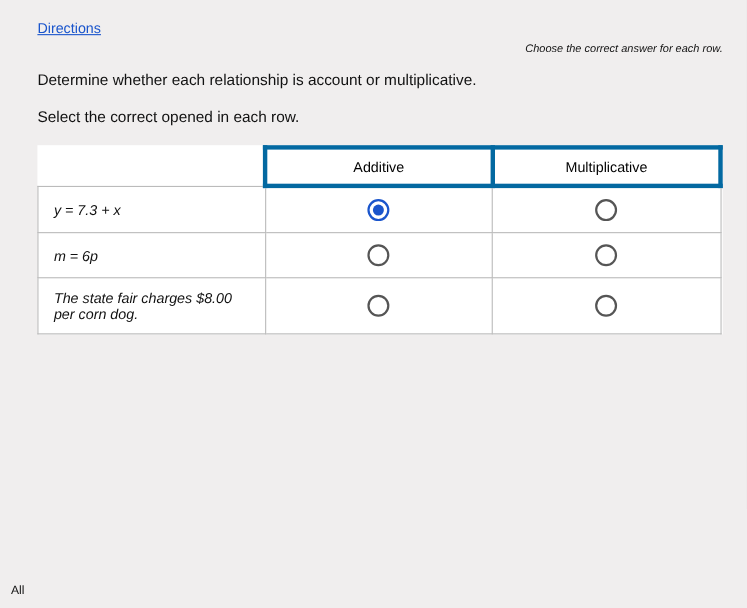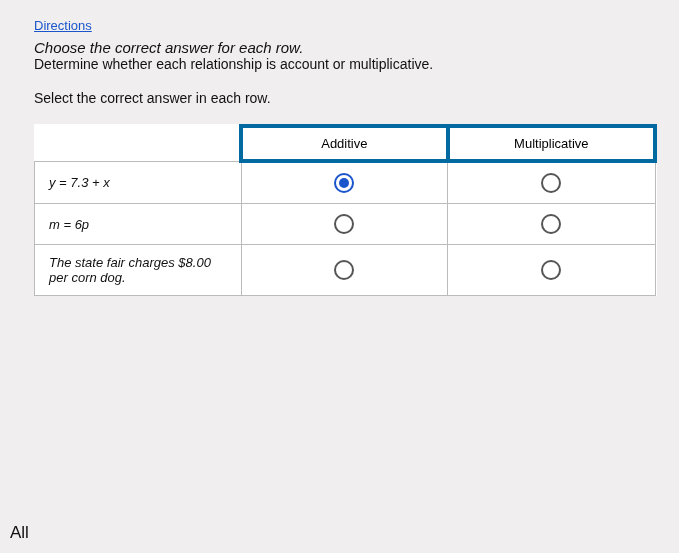--- a/index.html
+++ b/index.html
@@ -32,22 +32,24 @@
       color: #1a55cc;
       text-decoration: underline;
       font-size: 13px;
       cursor: pointer;
       display: block;
       margin-bottom: 6px;
     }
 
     .instruction-text {
       font-style: italic;
-      font-size: 15px;
-      color: #111;
+      font-size: 10px;
+      margin-bottom: 14px;
+      color: #111;
+      text-align: right;
     }
 
     .select-text {
       font-size: 14px;
       color: #111;
       margin-bottom: 18px;
     }
 
     .table-wrapper {
       margin-left: 0;
@@ -121,36 +123,36 @@
       position: absolute;
       top: 50%;
       left: 50%;
       transform: translate(-50%, -50%);
     }
 
     .bottom-label {
       position: absolute;
       bottom: 10px;
       left: 10px;
-      font-size: 17px;
+      font-size: 11px;
       color: #111;
     }
 
     .formula {
       font-style: italic;
     }
   </style>
 </head>
 <body>
 
 <div class="page-container">
   <a class="directions-link">Directions</a>
   <p class="instruction-text">Choose the correct answer for each row.</p>
   <p class="select-text">Determine whether each relationship is account or multiplicative.</p>
-  <p class="select-text">Select the correct answer in each row.</p>
+  <p class="select-text">Select the correct opened in each row.</p>
 
   <div class="table-wrapper">
     <table>
       <thead>
         <tr>
           <th></th>
           <th>Additive</th>
           <th>Multiplicative</th>
         </tr>
       </thead>

